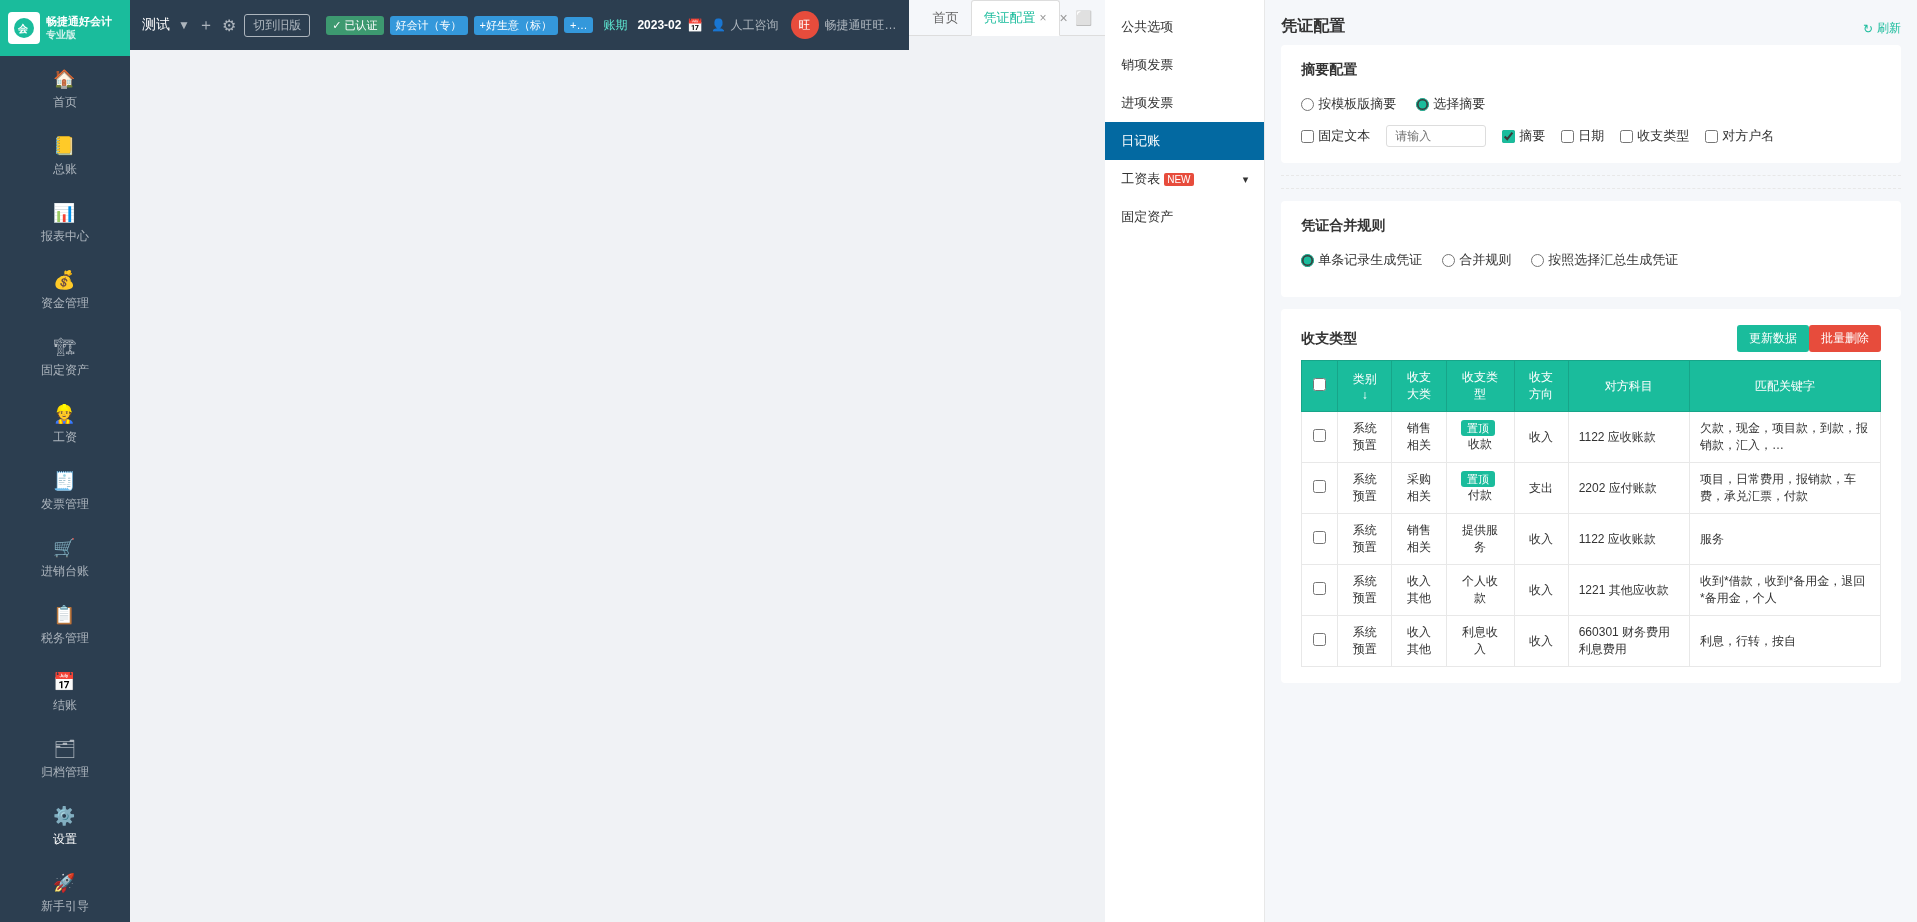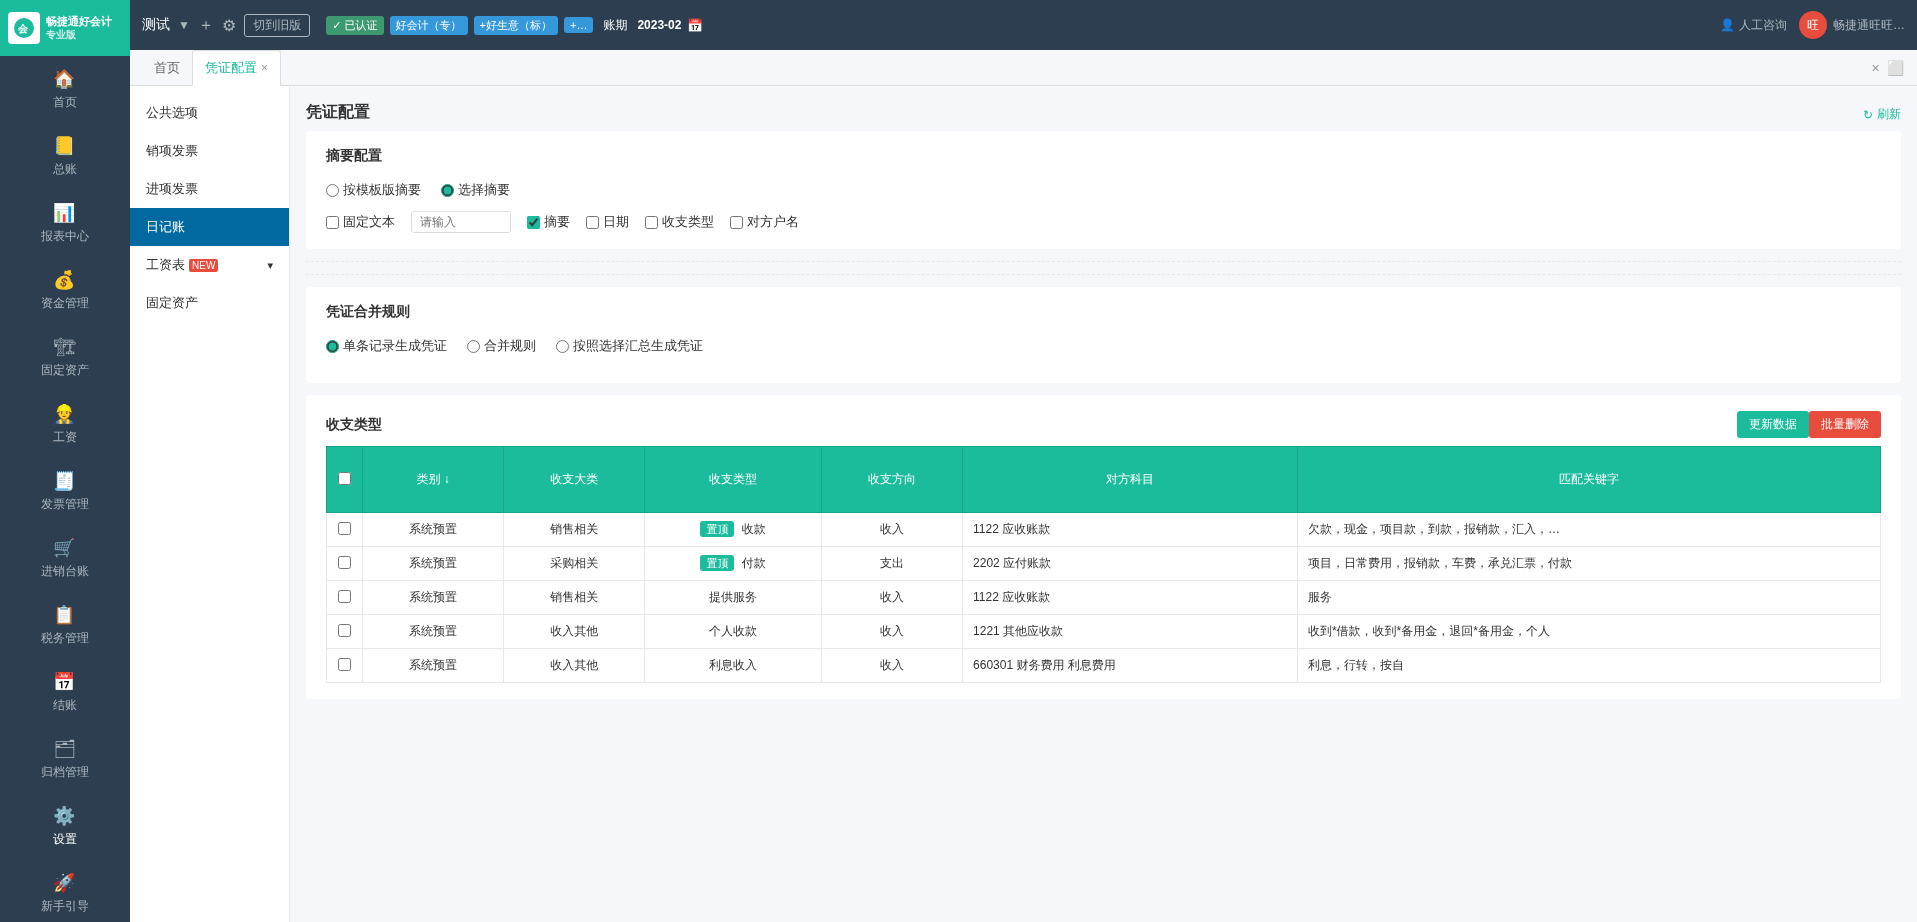--- a/index.html
+++ b/index.html
@@ -9,33 +9,33 @@
     .sidebar { width: 130px; background: #2c3e50; display: flex; flex-direction: column; height: 100%; }
     .sidebar-logo { background: #1abc9c; padding: 12px 8px; display: flex; align-items: center; gap: 6px; color: white; font-size: 13px; font-weight: bold; min-height: 50px; }
     .sidebar-logo-icon { width: 32px; height: 32px; background: white; border-radius: 4px; display: flex; align-items: center; justify-content: center; }
     .sidebar-logo-icon svg { width: 24px; height: 24px; }
     .sidebar-nav { flex: 1; overflow-y: auto; }
     .sidebar-item { display: flex; flex-direction: column; align-items: center; padding: 12px 8px; color: #adb5bd; cursor: pointer; text-align: center; gap: 4px; font-size: 12px; }
     .sidebar-item.active { color: white; }
     .sidebar-item .si-icon { font-size: 18px; }
 
     
-    .main { flex: 1; display: flex; flex-direction: column; overflow: hidden; }
+    .main { flex: 1; display: flex; overflow: hidden; }
 
     
     .topbar { background: #2c3e50; display: flex; align-items: center; padding: 0 12px; height: 50px; gap: 8px; }
     .topbar-title { color: white; font-size: 14px; }
     .topbar-arrow { color: #adb5bd; font-size: 12px; cursor: pointer; }
     .topbar-add { color: #adb5bd; font-size: 16px; cursor: pointer; }
     .topbar-settings { color: #adb5bd; font-size: 16px; cursor: pointer; }
     .topbar-switch-btn { border: 1px solid #adb5bd; color: #adb5bd; background: transparent; padding: 2px 8px; border-radius: 3px; cursor: pointer; font-size: 12px; }
     .topbar-tags { display: flex; align-items: center; gap: 6px; margin-left: 8px; justify-content: flex-end; }
     .topbar-tag { background: #3d9970; color: white; padding: 2px 6px; border-radius: 3px; font-size: 11px; }
     .topbar-tag.blue { background: #3498db; }
-    .topbar-period { color: #ffffff; font-size: 12px; margin-left: 4px; }
+    .topbar-period { color: #5eead4; font-size: 12px; margin-left: 4px; }
     .topbar-right { margin-left: auto; display: flex; align-items: center; gap: 12px; }
     .topbar-help { color: #adb5bd; font-size: 12px; cursor: pointer; display: flex; align-items: center; gap: 4px; }
     .topbar-user { display: flex; align-items: center; gap: 6px; color: #adb5bd; font-size: 12px; cursor: pointer; }
     .topbar-avatar { width: 28px; height: 28px; border-radius: 50%; background: #e74c3c; display: flex; align-items: center; justify-content: center; color: white; font-size: 12px; }
 
     
     .tabbar { background: #f5f7fa; border-bottom: 1px solid #ddd; display: flex; align-items: center; padding: 0 12px; height: 36px; }
     .tab { padding: 8px 12px; font-size: 13px; color: #666; cursor: pointer; display: flex; align-items: center; gap: 4px; }
     .tab.active { background: white; border: 1px solid #ddd; border-bottom: 1px solid white; color: #1abc9c; border-radius: 3px 3px 0 0; }
     .tab-close { font-size: 12px; color: #999; cursor: pointer; }
@@ -72,21 +72,21 @@
     .checkbox-item { display: flex; align-items: center; gap: 4px; cursor: pointer; }
     .checkbox-item input[type="checkbox"] { accent-color: #1abc9c; }
     .fixed-text-input { border: 1px solid #ddd; border-radius: 3px; padding: 3px 8px; font-size: 12px; color: #999; width: 100px; }
 
     .example-text { color: #1abc9c; font-size: 12px; margin-top: 8px; }
     .action-btn { padding: 5px 12px; border-radius: 3px; font-size: 12px; cursor: pointer; border: none; }
     .action-btn.primary { background: #1abc9c; color: white; }
     .action-btn.danger { background: #e74c3c; color: white; }
 
     .data-table { width: 100%; border-collapse: collapse; }
-    .data-table th { background: #1abc9c; color: white; padding: 24px 10px; text-align: center; font-size: 12px; font-weight: normal; border: 1px solid #17a589; }
+    .data-table th { background: #1abc9c; color: white; padding: 8px 10px; text-align: center; font-size: 12px; font-weight: normal; border: 1px solid #17a589; }
     .data-table td { padding: 8px 10px; text-align: center; font-size: 12px; border: 1px solid #e8e8e8; background: white; }
     .data-table .col-align-left { text-align: left; }
 
     .divider { border: none; border-top: 1px dashed #e8e8e8; margin: 12px 0; }
 
     .top-right-header { display: flex; align-items: center; justify-content: space-between; margin-bottom: 4px; }
   </style>
 </head>
 <body>
 

